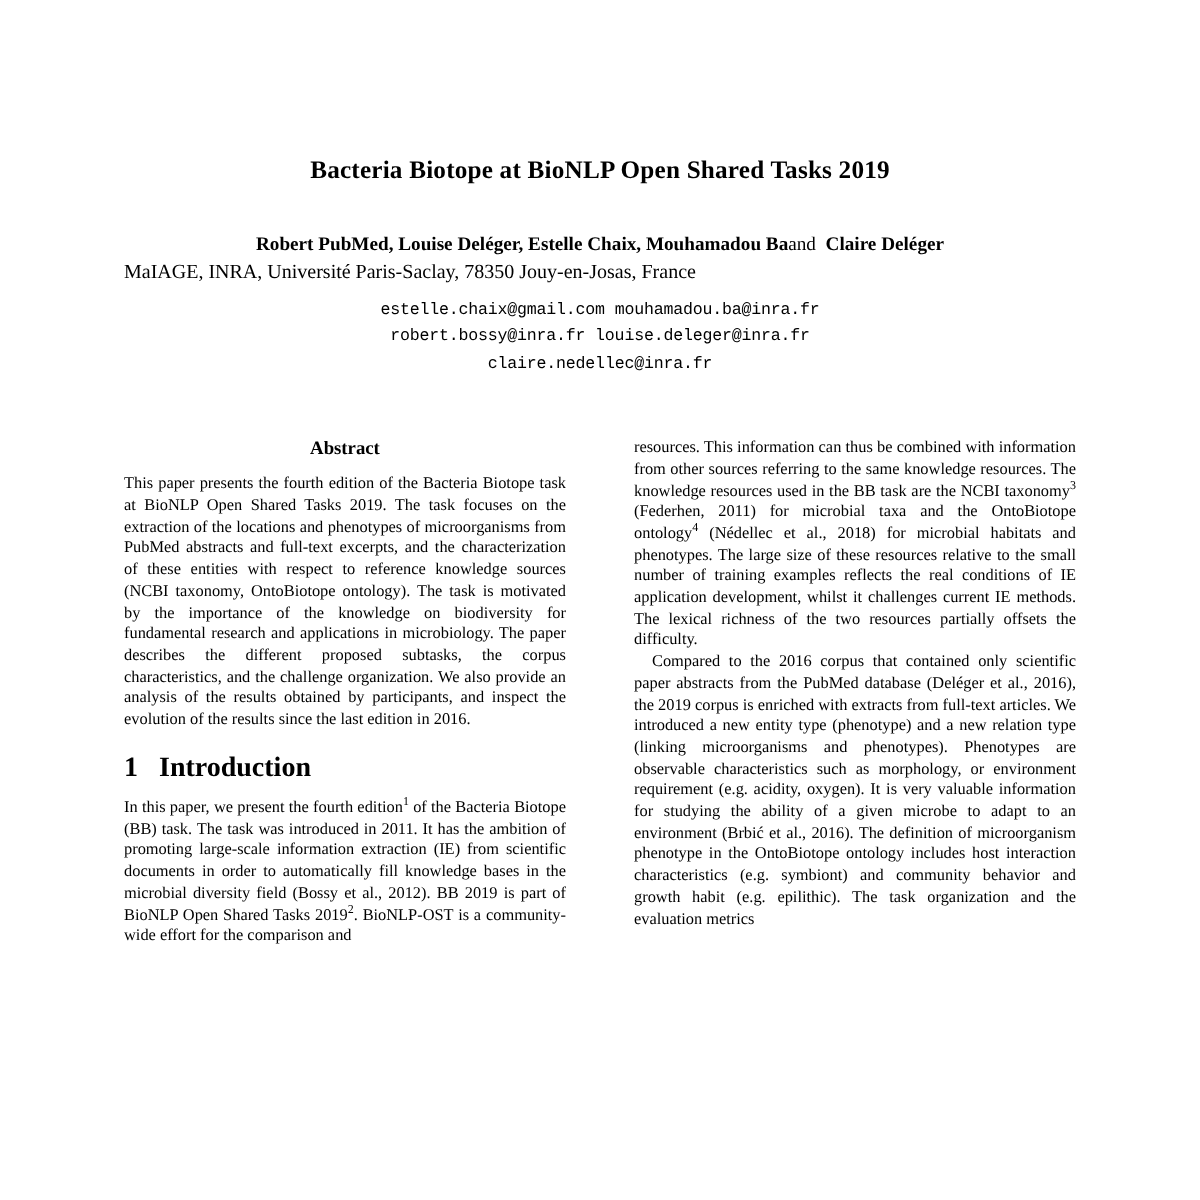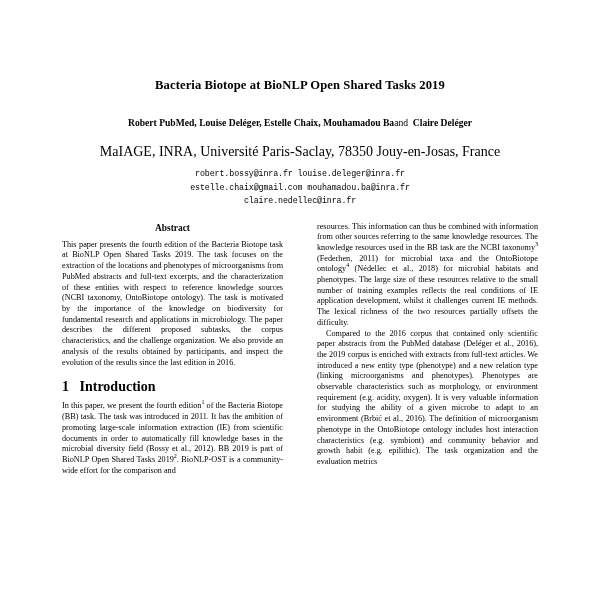--- a/index.html
+++ b/index.html
@@ -34,36 +34,35 @@
     font-size: 9.6px;
     font-weight: bold;
     margin-top: 24px;
     line-height: 1.35;
   }
   .authors .sep {
     font-weight: normal;
     margin-top: 28px;
   }
   .affil {
-    text-align: center;
-    font-size: 14px;
-    margin-top: 13px;
+    font-size: 10px;
+    margin-top: 0;
     line-height: 1.35;
   }
   .emails {
     text-align: center;
     font-family: "Liberation Mono", monospace;
     font-size: 8.3px;
     line-height: 1.62;
     margin-top: 5px;
     letter-spacing: -0.1px;
   }
   .columns {
     display: flex;
-    margin-top: 14px;
+    margin-top: 30px;
     gap: 34px;
   }
   .col {
     width: 230px;
     font-size: 8.2px;
     line-height: 1.305;
     text-align: justify;
     text-justify: inter-word;
     hyphens: auto;
   }
@@ -102,22 +101,22 @@
 
   <div class="title">Bacteria Biotope at BioNLP Open Shared Tasks 2019</div>
 
   <div class="authors">
     <span>Robert PubMed, Louise Deléger, Estelle Chaix, Mouhamadou Ba</span><span class="sep">and</span>&nbsp;&nbsp;<span>Claire Deléger</span>
   </div>
 
   <div class="affil">MaIAGE, INRA, Université Paris-Saclay, 78350 Jouy-en-Josas, France</div>
 
   <div class="emails">
+    <div>estelle.chaix@gmail.com  mouhamadou.ba@inra.fr</div>
     <div>robert.bossy@inra.fr  louise.deleger@inra.fr</div>
-    <div>estelle.chaix@gmail.com  mouhamadou.ba@inra.fr</div>
     <div>claire.nedellec@inra.fr</div>
   </div>
 
   <div class="columns">
 
     <div class="col">
       <div class="sec-head-abstract">Abstract</div>
       <p class="first">This paper presents the fourth edition of the Bacteria Biotope task at BioNLP Open Shared Tasks 2019. The task focuses on the extraction of the locations and phenotypes of microorganisms from PubMed abstracts and full-text excerpts, and the characterization of these entities with respect to reference knowledge sources (NCBI taxonomy, OntoBiotope ontology). The task is motivated by the importance of the knowledge on biodiversity for fundamental research and applications in microbiology. The paper describes the different proposed subtasks, the corpus characteristics, and the challenge organization. We also provide an analysis of the results obtained by participants, and inspect the evolution of the results since the last edition in 2016.</p>
 
       <div class="sec-head">

